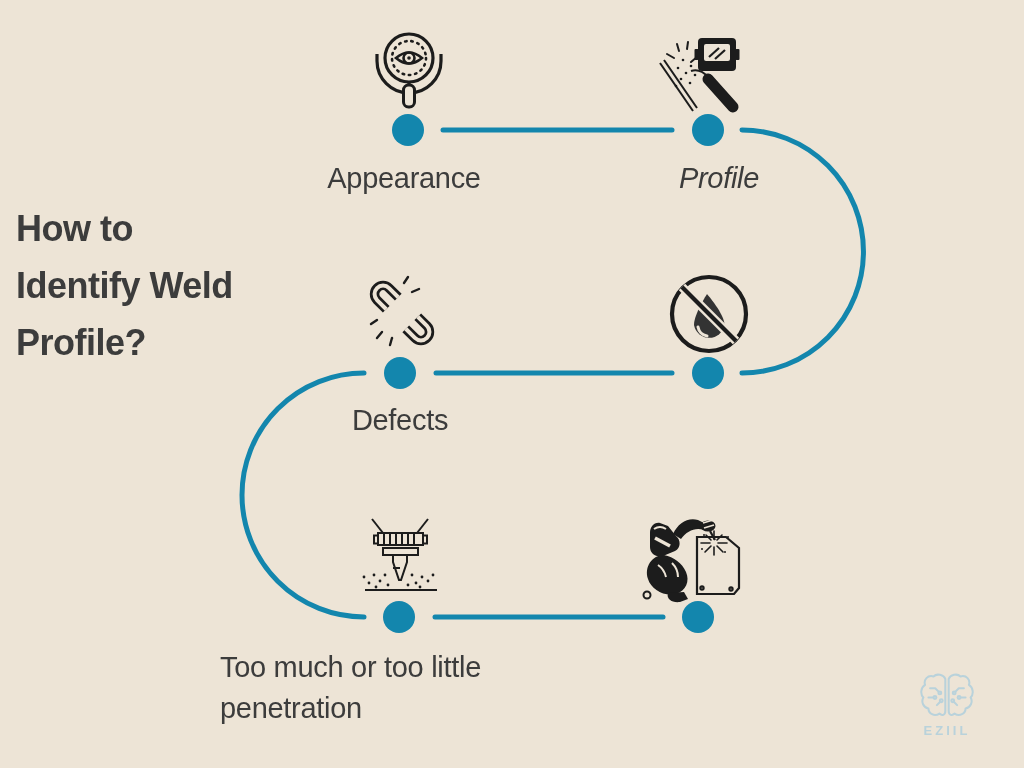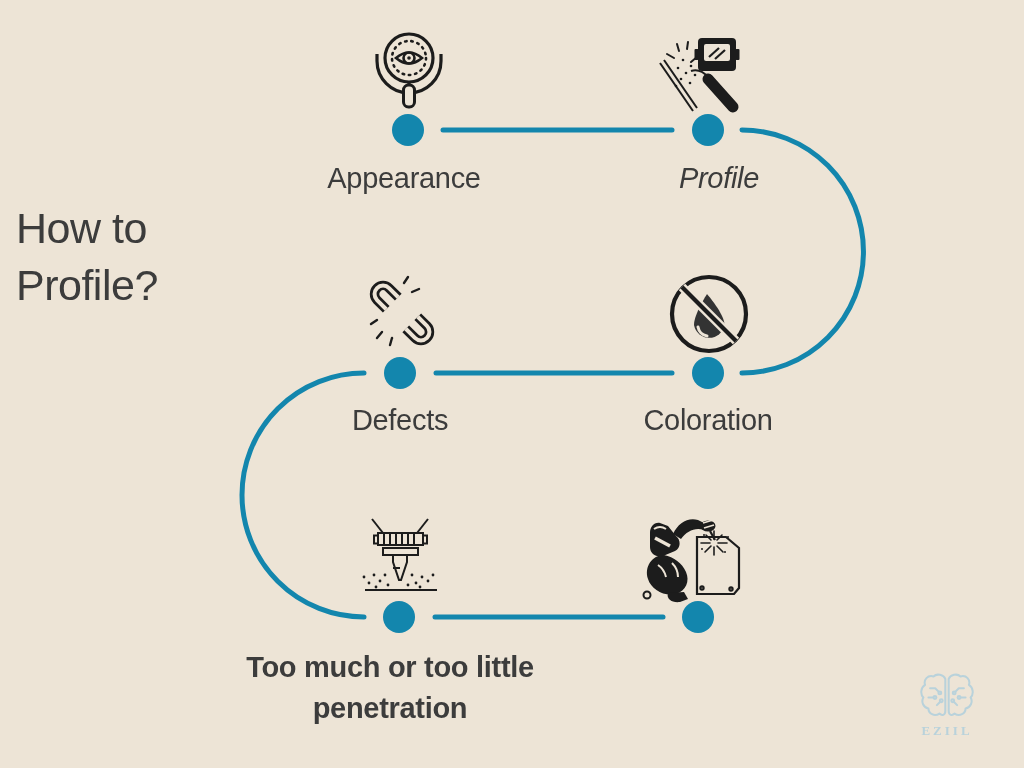--- a/index.html
+++ b/index.html
@@ -18,44 +18,43 @@
   }
   .canvas{position:relative;width:1024px;height:768px;background:var(--bg);}
   .connector-svg{position:absolute;left:0;top:0;width:1024px;height:768px;}
   .icon{position:absolute;}
   .node-label{
     position:absolute;
     transform:translateX(-50%);
     font-size:29px;
     font-weight:500;
     color:var(--text);
-    text-align:center;
+    text-align:left;
     white-space:nowrap;
     letter-spacing:-0.3px;
   }
   .node-label.wrap{white-space:normal;width:340px;line-height:1.4;}
   .page-title{
     position:absolute;
     left:16px;
     top:200px;
-    font-size:43px;
-    font-weight:400;
+    font-size:36px;
+    font-weight:700;
     line-height:57px;
     color:var(--text);
     letter-spacing:-0.5px;
   }
   .brand{
     position:absolute;
     left:947px;
     top:671px;
     transform:translateX(-50%);
     display:flex;
     flex-direction:column;
     align-items:center;
-    font-family:Liberation Serif, serif;
   }
   .brand-name{
     margin-top:4px;
     font-size:13px;
     font-weight:bold;
     letter-spacing:3px;
     color:var(--logo);
   }
 </style>
 </head>
@@ -76,20 +75,21 @@
       <circle cx="708" cy="130" r="16"></circle>
       <circle cx="708" cy="373" r="16"></circle>
       <circle cx="400" cy="373" r="16"></circle>
       <circle cx="399" cy="617" r="16"></circle>
       <circle cx="698" cy="617" r="16"></circle>
     </g>
   </svg>
 
   <div class="page-title">
     <div>How to</div>
+    <div>Identify Weld</div>
     <div>Profile?</div>
   </div>
 
   <svg class="icon" style="left:363px;top:28px;" width="90" height="84" viewBox="0 0 90 84">
     <g stroke="var(--ink)" fill="none">
       <path stroke-width="3.2" d="M14 26 L14 33 A32 32 0 0 0 78 33 L78 26"></path>
       <circle cx="46" cy="30" r="24" stroke-width="3.2"></circle>
       <circle cx="46" cy="30" r="17" stroke-width="2.6" stroke-dasharray="1.5 4.8" stroke-linecap="round"></circle>
       <path stroke-width="2.6" d="M33 30 Q46 19 59 30 Q46 41 33 30 Z"></path>
       <circle cx="46" cy="30" r="5.5" stroke-width="2.6"></circle>
@@ -232,23 +232,22 @@
       <path d="M24 24 Q30 20 36 24" stroke-width="2"></path>
       <line x1="73" y1="18" x2="83" y2="15" stroke-width="1.6"></line>
       <line x1="74" y1="23" x2="84" y2="20" stroke-width="1.6"></line>
       <path d="M28 60 Q34 64 36 72" stroke-width="2"></path>
       <path d="M42 58 Q48 64 48 72" stroke-width="2"></path>
     </g>
   </svg>
 
   <div class="node-label" style="left:404px;top:162px;">Appearance</div>
   <div class="node-label" style="left:719px;top:162px;font-style:italic;">Profile</div>
-  <div class="node-label" style="left:708px;top:404px;">Coloration</div>
   <div class="node-label" style="left:400px;top:404px;">Defects</div>
-  <div class="node-label wrap" style="left:390px;top:647px;font-weight:bold;">Too much or too little penetration</div>
+  <div class="node-label wrap" style="left:390px;top:647px;">Too much or too little penetration</div>
 
   <div class="brand">
     <svg width="54" height="48" viewBox="0 0 64 56">
       <g id="lobe" stroke="var(--logo)" stroke-width="2.4" fill="none" stroke-linejoin="round" stroke-linecap="round">
         <path d="M30 9 C28 4 20 2 16 6 C9 4 4 10 6 16 C1 19 0 27 4 31 C1 36 4 43 10 44 C10 50 17 54 23 50 C26 53 30 52 30 47 Z"></path>
         <polyline points="12,20 18,20 22,24"></polyline>
         <circle cx="23.5" cy="25.5" r="1.7"></circle>
         <line x1="10" y1="31" x2="16" y2="31"></line>
         <circle cx="17.7" cy="31" r="1.7"></circle>
         <line x1="20" y1="40" x2="24" y2="36"></line>

